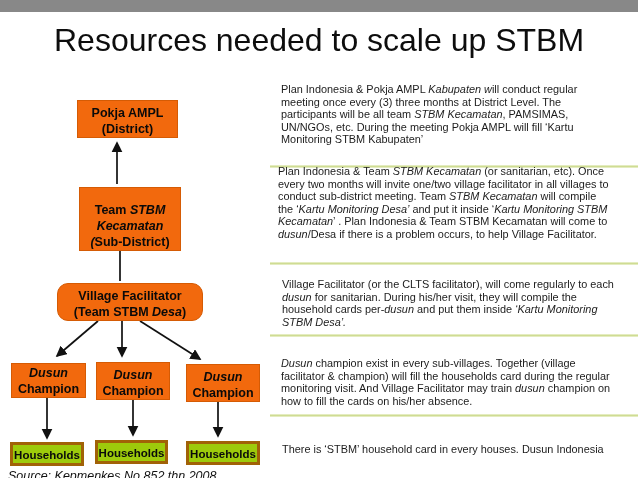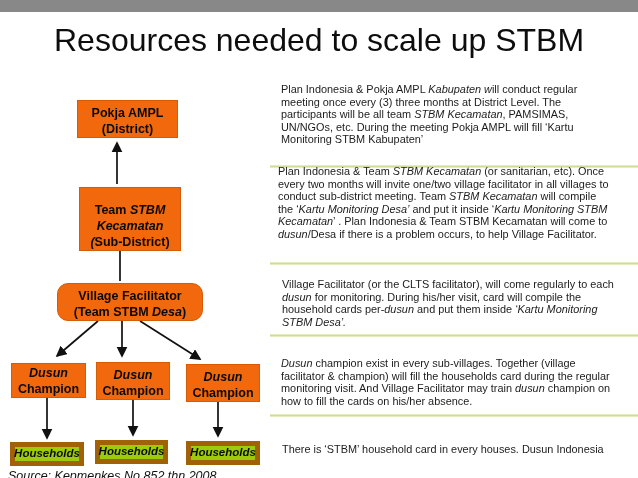--- a/index.html
+++ b/index.html
@@ -32,23 +32,22 @@
     align-items: flex-end;
     justify-content: center;
     text-align: center;
     font-weight: bold;
     font-size: 12.5px;
     line-height: 1.28;
     color: #0a0a0a;
   }
   .node.green {
     background: #9DCB0B;
-    border: 5px solid #a16207;
+    border: 3px solid #a16207;
     font-size: 11.5px;
-    font-style: italic;
   }
   .note {
     position: absolute;
     z-index: 2;
     font-size: 10.9px;
     line-height: 12.55px;
     color: #1c1c1c;
   }
   .divider {
     position: absolute;
@@ -128,21 +127,21 @@
       <div><span>Plan Indonesia &amp; Pokja AMPL </span><i>Kabupaten w</i><span>ill conduct regular</span><br><span>meeting once every (3) three months at District Level. The</span><br><span>participants will be all team </span><i>STBM Kecamatan</i><span>, PAMSIMAS,</span><br><span>UN/NGOs, etc. During the meeting Pokja AMPL will fill ‘Kartu</span><br><span>Monitoring STBM Kabupaten’</span></div>
     </div>
   <div class="divider" style="left:270px; top:153px; width:368px;"></div>
 
   <div class="note" style="left:278px; top:153px; width:358px;">
       <div><span>Plan Indonesia &amp; Team </span><i>STBM Kecamatan</i><span> (or sanitarian, etc). Once</span><br><span>every two months will invite one/two village facilitator in all villages to</span><br><span>conduct sub-district meeting. Team </span><i>STBM Kecamatan</i><span> will compile</span><br><span>the ‘</span><i>Kartu Monitoring Desa’</i><span> and put it inside ‘</span><i>Kartu Monitoring STBM</i><br><i>Kecamatan</i><span>’ . Plan Indonesia &amp; Team STBM Kecamatan will come to</span><br><i>dusun</i><span>/Desa if there is a problem occurs, to help Village Facilitator.</span></div>
     </div>
   <div class="divider" style="left:270px; top:250px; width:368px;"></div>
 
   <div class="note" style="left:282px; top:266px; width:352px;">
-      <div><span>Village Facilitator (or the CLTS facilitator), will come regularly to each</span><br><i>dusun</i><span> for monitoring. During his/her visit, card will compile the</span><br><span>household cards per-</span><i>dusun</i><span> and put them inside </span><i>‘Kartu Monitoring</i><br><i>STBM Desa’.</i></div>
+      <div><span>Village Facilitator (or the CLTS facilitator), will come regularly to each</span><br><i>dusun</i><span> for sanitarian. During his/her visit, they will compile the</span><br><span>household cards per-</span><i>dusun</i><span> and put them inside </span><i>‘Kartu Monitoring</i><br><i>STBM Desa’.</i></div>
     </div>
   <div class="divider" style="left:270px; top:322px; width:368px;"></div>
 
   <div class="note" style="left:281px; top:345px; width:352px;">
       <div><i>Dusun</i><span> champion exist in every sub-villages. Together (village</span><br><span>facilitator &amp; champion) will fill the households card during the regular</span><br><span>monitoring visit. And Village Facilitator may train </span><i>dusun</i><span> champion on</span><br><span>how to fill the cards on his/her absence.</span></div>
     </div>
   <div class="divider" style="left:270px; top:402px; width:368px;"></div>
 
   <div class="note" style="left:282px; top:431px; width:340px;">
       <div><span>There is ‘STBM’ household card in every houses. Dusun Indonesia</span><br></div>

